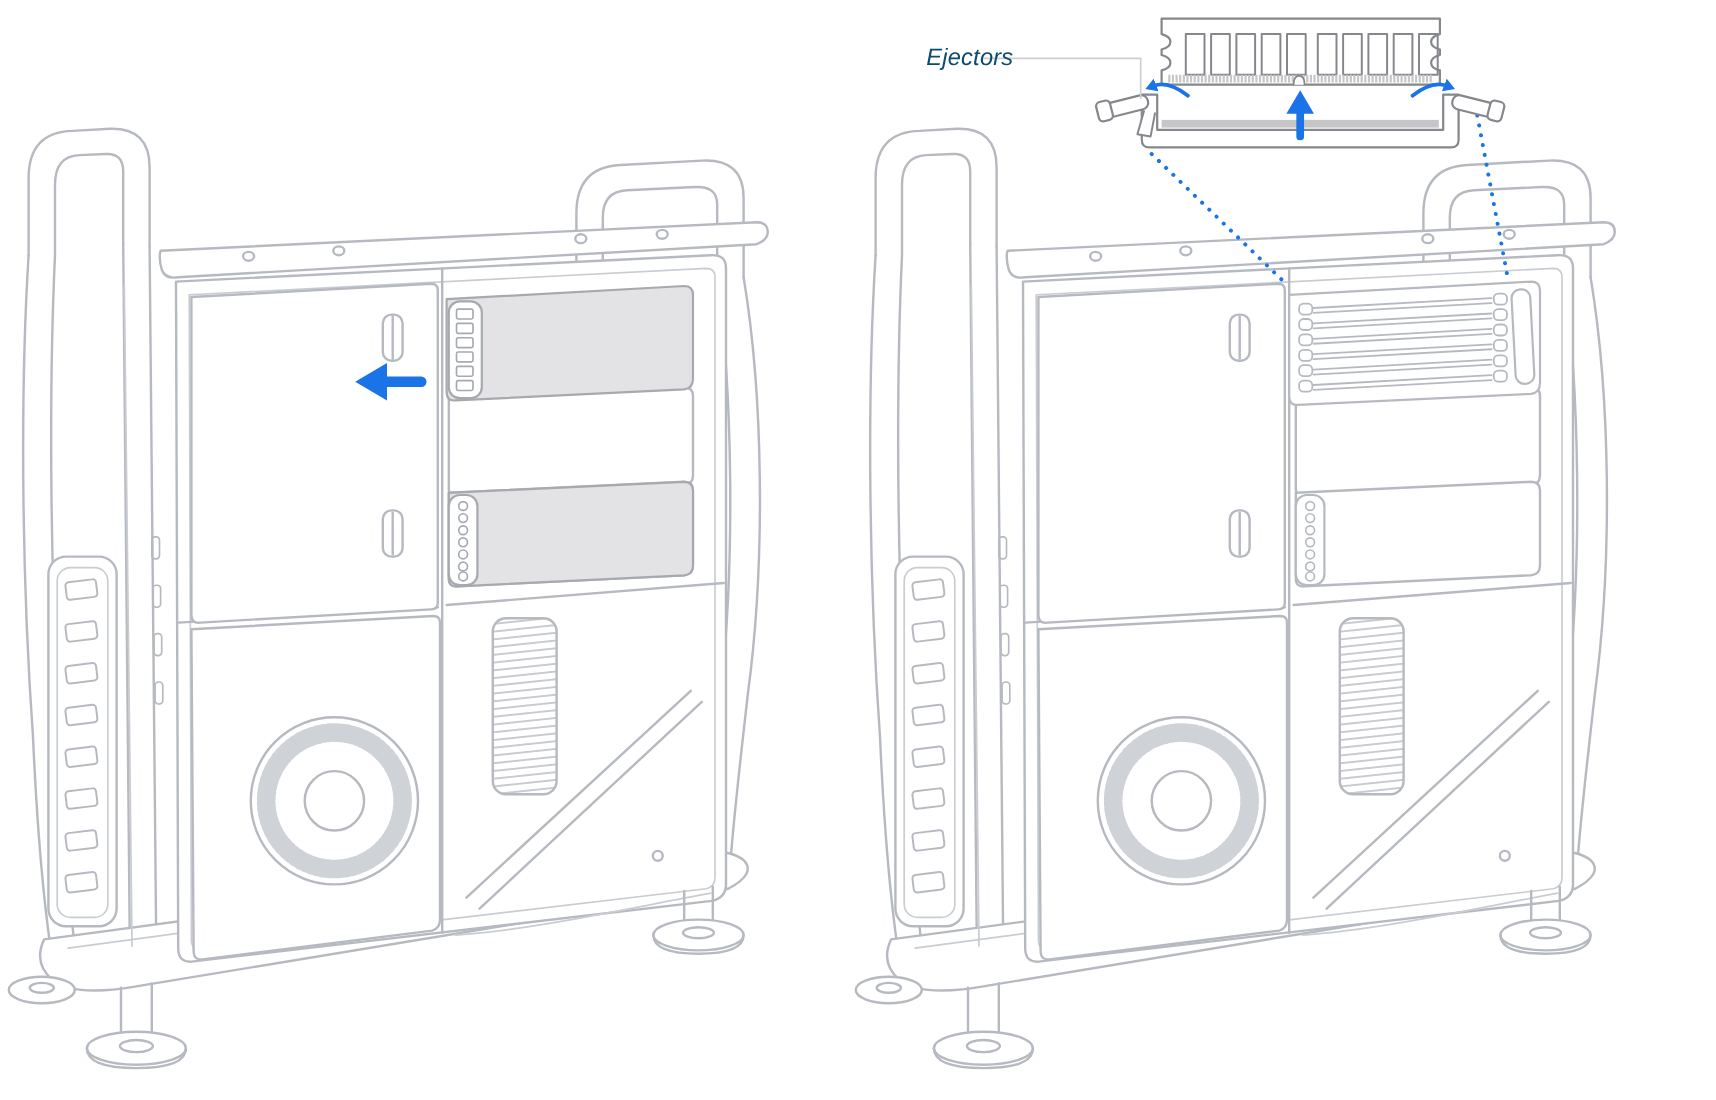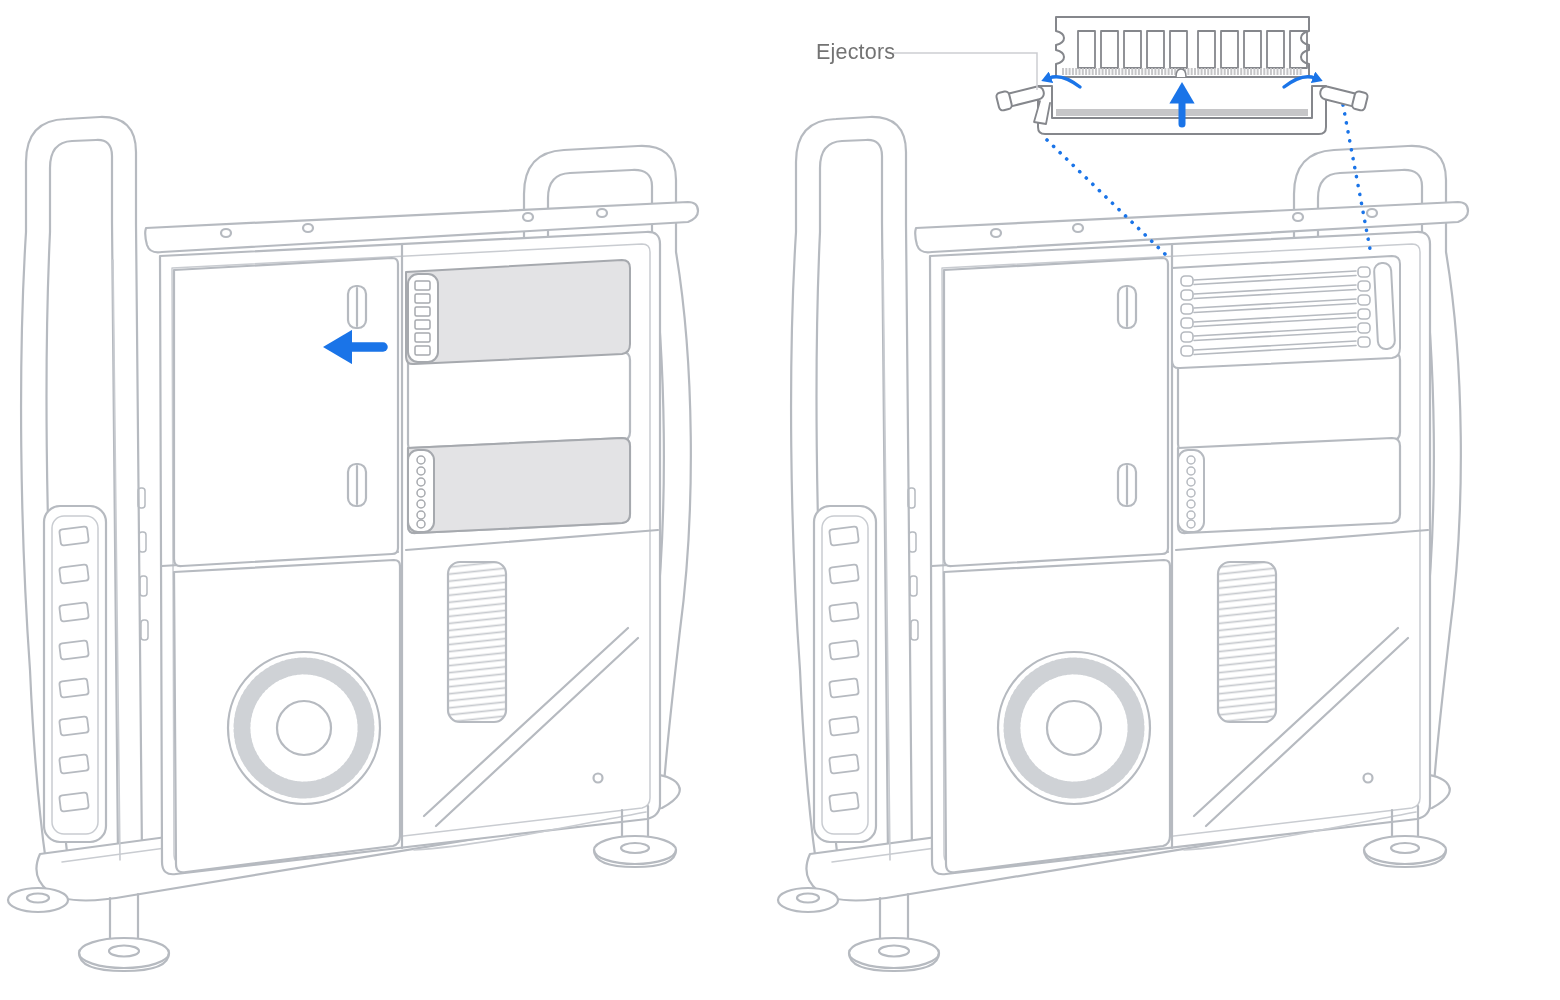--- a/index.html
+++ b/index.html
@@ -6,26 +6,27 @@
   .canvas{
     position:relative;
     width:1560px;height:1000px;
     background:#ffffff;
     overflow:hidden;
     font-family:"Liberation Sans", sans-serif;
   }
   .canvas svg{position:absolute;left:0;top:0;}
   .callout-label{
     position:absolute;
-    left:816px;top:40px;
+    left:842px;top:40px;
     font-size:21.5px;
     line-height:24px;
-    color:#737373;
+    color:#0c4a6e;
     letter-spacing:.2px;
     user-select:none;
+    font-style:italic;
   }
 </style>
 </head>
 <body>
 
 <div class="canvas">
 
 <svg width="1560" height="1000" viewBox="0 0 1560 1000">
   <defs>
     <marker id="ah" viewBox="0 0 3.4 4" markerUnits="strokeWidth" markerWidth="3.1" markerHeight="3.6" refX="0.7" refY="2" orient="auto">

